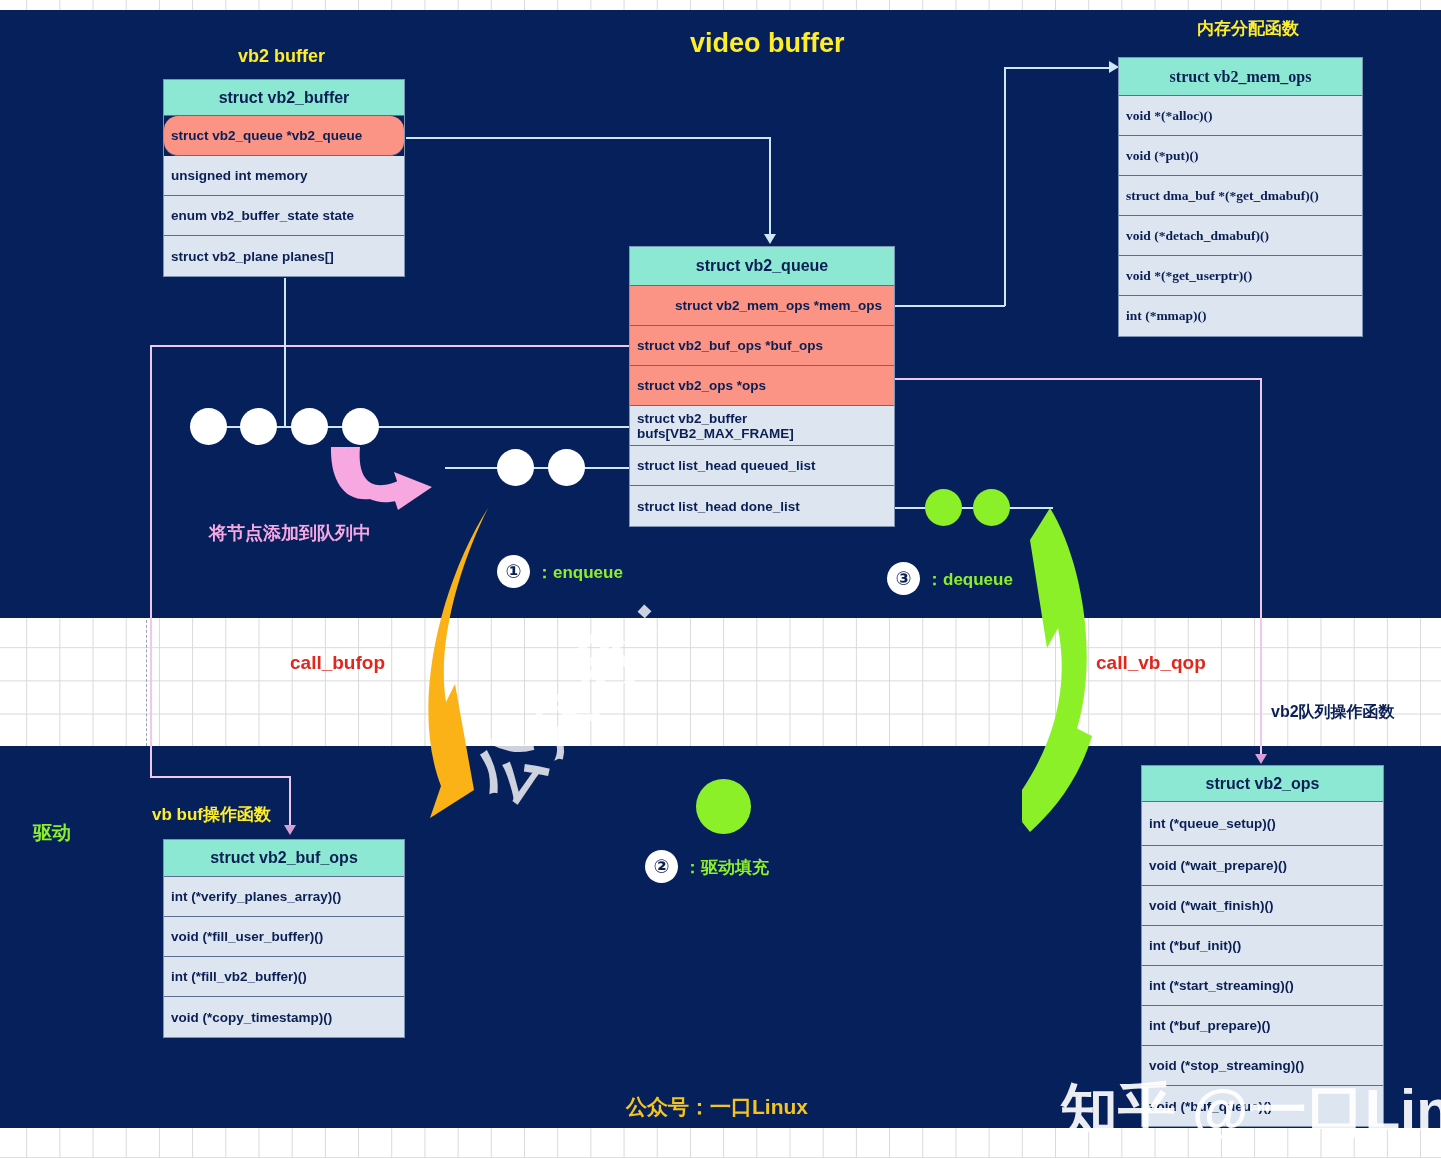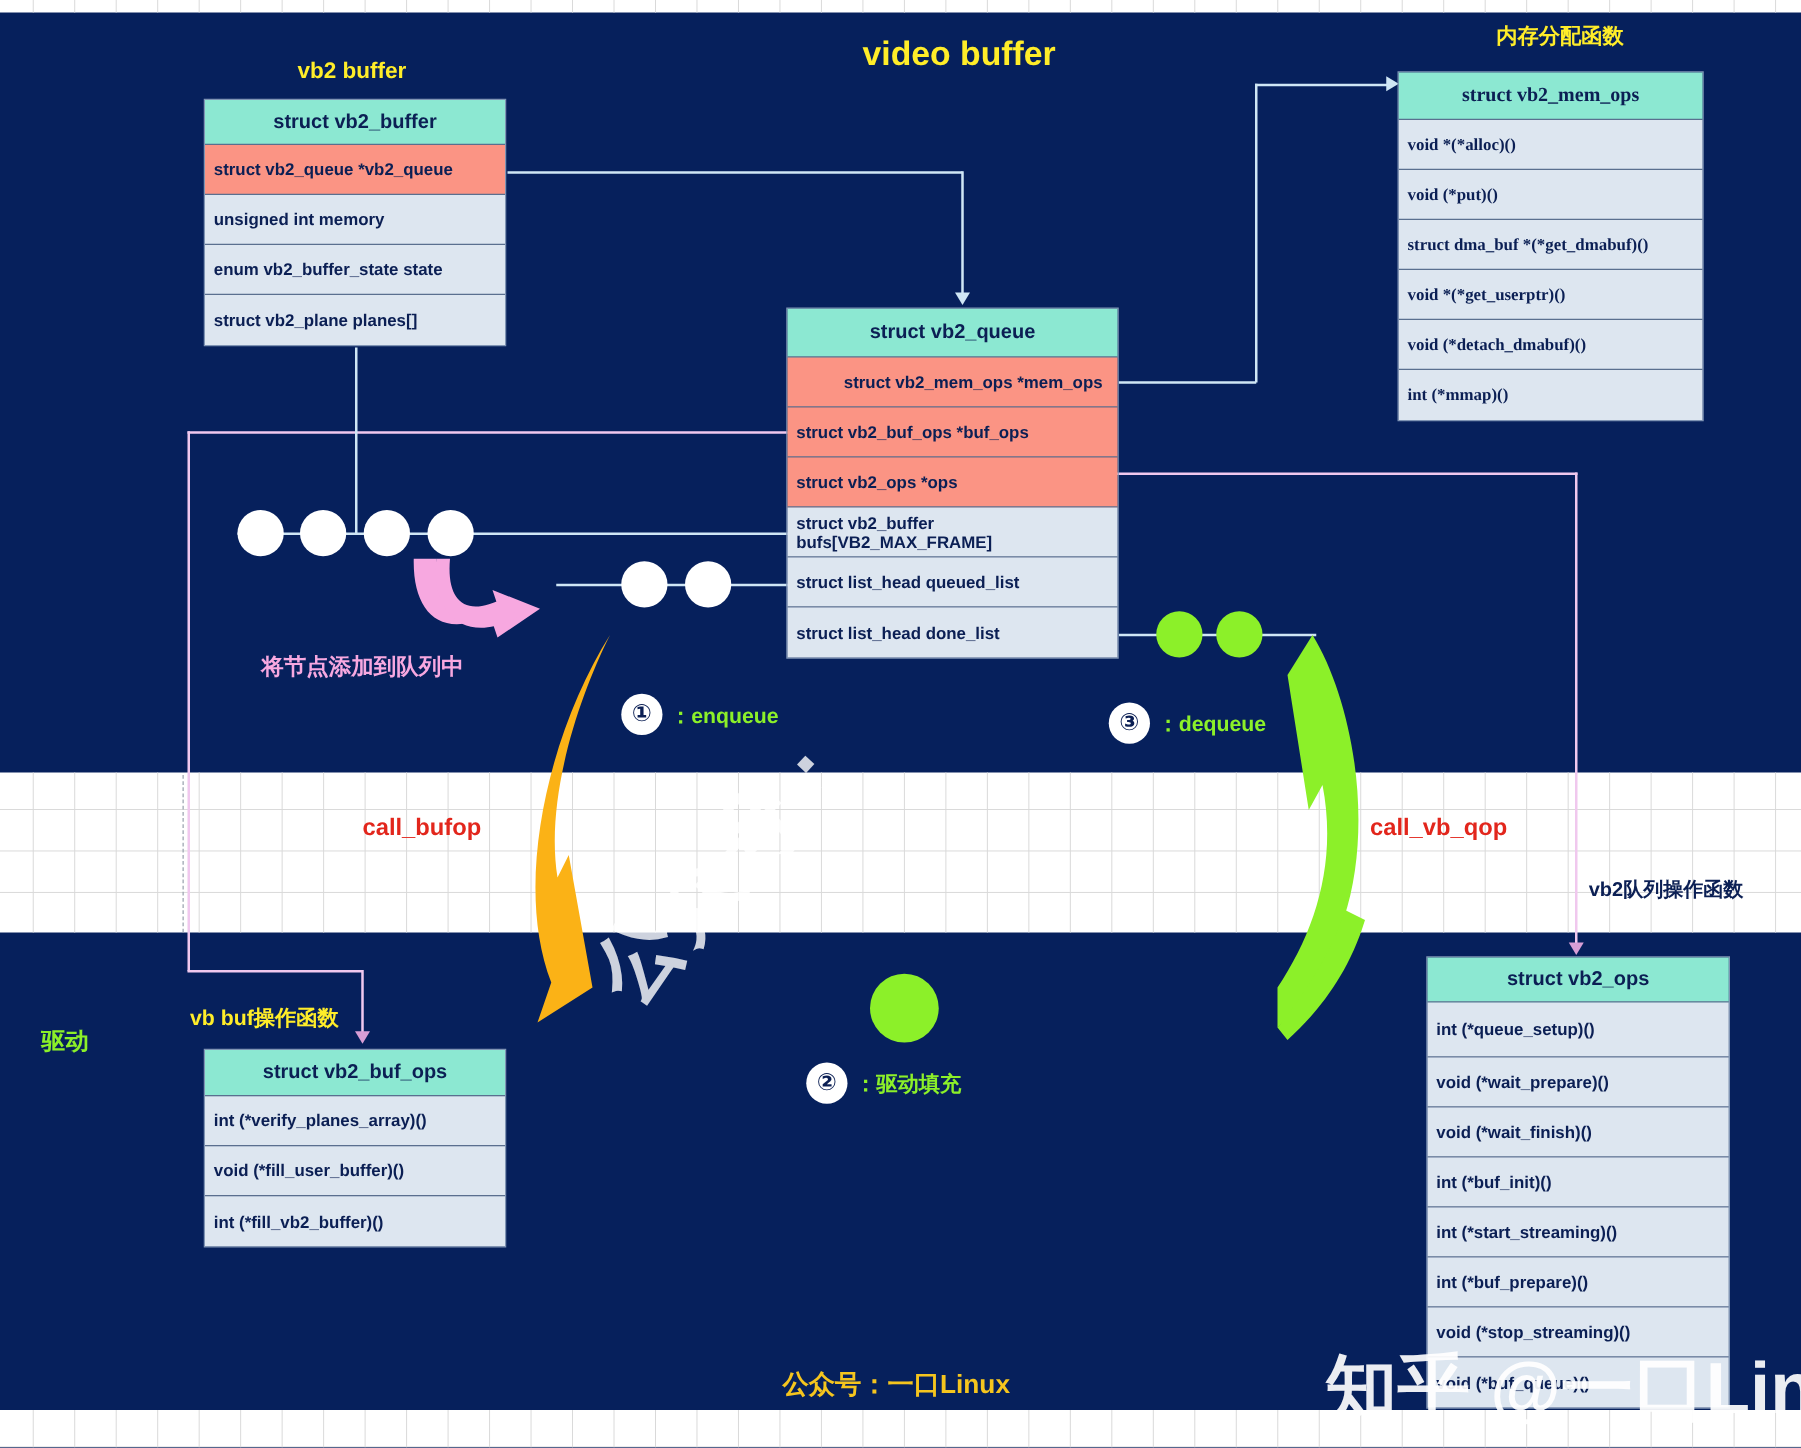--- a/index.html
+++ b/index.html
@@ -171,51 +171,52 @@
     <span>：</span><span>驱动填充</span>
   </div>
 
   <div class="badge" style="left:887px;top:562px;">③</div>
   <div class="lbl green" style="left:926px;top:568px;font-size:17px;">
     <span>：</span><span>dequeue</span>
   </div>
 
   <div class="struct" style="left:163px;top:79px;width:242px;font-size:13.5px;">
     <div class="hdr" style="height:36px;font-size:16px;">struct vb2_buffer</div>
-    <div class="row hot" style="height:40px;">struct vb2_queue *vb2_queue</div>
+    <div class="row hot" style="height:40px;border-radius:14px;">struct vb2_queue *vb2_queue</div>
     <div class="row" style="height:40px;">unsigned int memory</div>
     <div class="row" style="height:40px;">enum vb2_buffer_state     state</div>
     <div class="row" style="height:40px;">struct vb2_plane planes[]</div>
   </div>
 
   <div class="struct" style="left:629px;top:246px;width:266px;font-size:13.5px;">
     <div class="hdr" style="height:39px;font-size:16px;">struct vb2_queue</div>
     <div class="row hot" style="height:40px;padding-left:45px;">struct vb2_mem_ops *mem_ops</div>
     <div class="row hot" style="height:40px;">struct vb2_buf_ops *buf_ops</div>
     <div class="row hot" style="height:40px;">struct vb2_ops    *ops</div>
     <div class="row" style="height:40px;">struct vb2_buffer bufs[VB2_MAX_FRAME]</div>
     <div class="row" style="height:40px;">struct list_head   queued_list</div>
     <div class="row" style="height:40px;">struct list_head   done_list</div>
   </div>
 
   <div class="struct" style="left:1118px;top:57px;width:245px;font-size:13.5px;font-family:Liberation Serif, serif;">
     <div class="hdr" style="height:38px;font-size:16px;">struct vb2_mem_ops</div>
     <div class="row" style="height:40px;">void *(*alloc)()</div>
     <div class="row" style="height:40px;">void (*put)()</div>
     <div class="row" style="height:40px;">struct dma_buf *(*get_dmabuf)()</div>
+    <div class="row" style="height:40px;">void (*detach_dmabuf)()</div>
     <div class="row" style="height:40px;">void *(*get_userptr)()</div>
-    <div class="row" style="height:40px;">void (*detach_dmabuf)()</div>
     <div class="row" style="height:40px;">int (*mmap)()</div>
   </div>
 
   <div class="struct" style="left:163px;top:839px;width:242px;font-size:13.5px;">
     <div class="hdr" style="height:37px;font-size:16px;">struct vb2_buf_ops</div>
     <div class="row" style="height:40px;">int (*verify_planes_array)()</div>
     <div class="row" style="height:40px;">void (*fill_user_buffer)()</div>
     <div class="row" style="height:40px;">int (*fill_vb2_buffer)()</div>
+    <div class="row" style="height:40px;">void (*copy_timestamp)()</div>
   </div>
 
   <div class="struct" style="left:1141px;top:765px;width:243px;font-size:13.5px;">
     <div class="hdr" style="height:36px;font-size:16px;">struct vb2_ops</div>
     <div class="row" style="height:44px;">int (*queue_setup)()</div>
     <div class="row" style="height:40px;">void (*wait_prepare)()</div>
     <div class="row" style="height:40px;">void (*wait_finish)()</div>
     <div class="row" style="height:40px;">int (*buf_init)()</div>
     <div class="row" style="height:40px;">int (*start_streaming)()</div>
     <div class="row" style="height:40px;">int (*buf_prepare)()</div>

